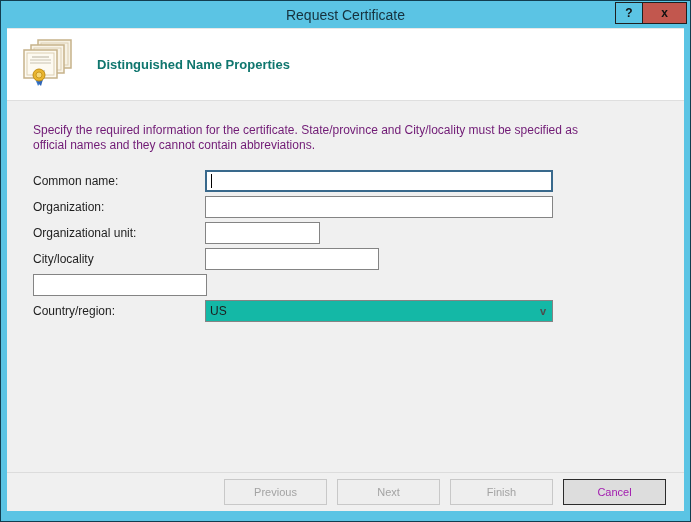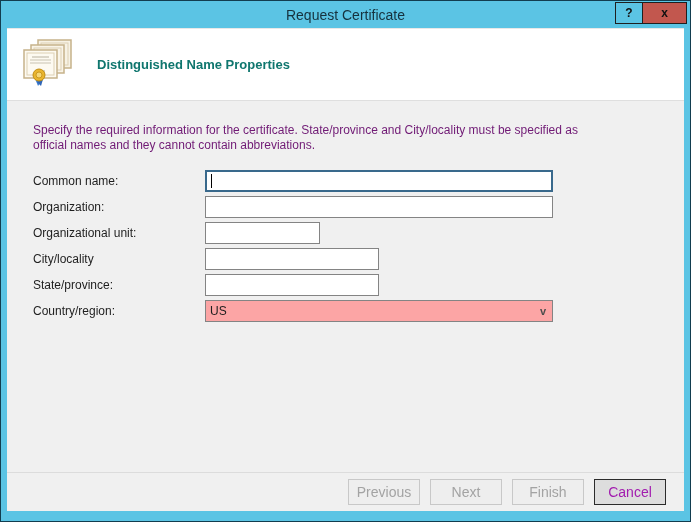--- a/index.html
+++ b/index.html
@@ -82,46 +82,46 @@
   .w-narrow { width:115px; }
   .w-medium { width:174px; }
   .input-wrap { position:relative; display:inline-block; }
   .txt.focused { border:2px solid #39698c; padding:0 3px; }
   .caret {
     position:absolute; left:6px; top:4px;
     width:1px; height:14px; background:#000;
   }
   .combobox {
     width:348px; height:22px;
-    border:1px solid #848484; background:#fca5a5;
+    border:1px solid #848484; background:#14b8a6;
     display:flex; align-items:center;
     padding:0 4px;
     font-size:12px; color:#1e1e1e;
     position:relative;
     cursor:default;
   }
   .combobox .chevron {
     position:absolute; right:6px; top:4px;
     color:#4d4d4d; font-size:11px; font-weight:bold;
     line-height:12px;
   }
   
   .footer {
     flex:0 0 39px;
     border-top:1px solid #dcdcdc;
     background:#f0f0f0;
     display:flex; align-items:center; justify-content:flex-end;
     padding-right:18px;
   }
   .btn {
-    width:72px; height:26px;
+    width:103px; height:26px;
     margin-left:10px;
     display:flex; align-items:center; justify-content:center;
     font-family:"Liberation Sans", sans-serif;
-    font-size:14px;
+    font-size:11px;
   }
   .btn.disabled {
     color:#a3a3a3;
     background:#eeeeee;
     border:1px solid #c8c8c8;
   }
   .btn.enabled {
     color:#a21caf;
     background:#dddddd;
     border:1px solid #2b2b2b;
@@ -202,21 +202,20 @@
           <span class="form-label">Organizational unit:</span>
           <input class="txt w-narrow" type="text" value="" style="">
         </div>
 
         <div class="form-row">
           <span class="form-label">City/locality</span>
           <input class="txt w-medium" type="text" value="" style="">
         </div>
 
         <div class="form-row">
-          <span class="form-label">State/province:</span>
           <input class="txt w-medium" type="text" value="" style="">
         </div>
 
         <div class="form-row">
           <span class="form-label">Country/region:</span>
           <div class="combobox">
             <span>US</span>
             <span class="chevron">v</span>
           </div>
         </div>

